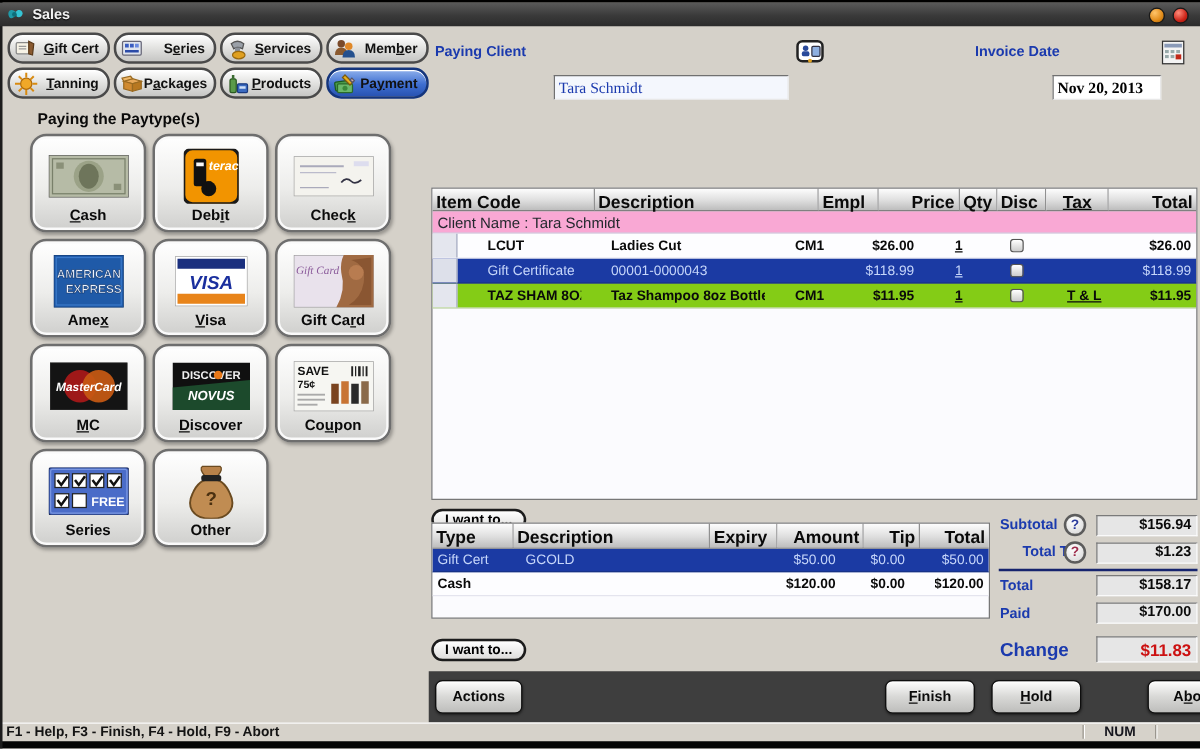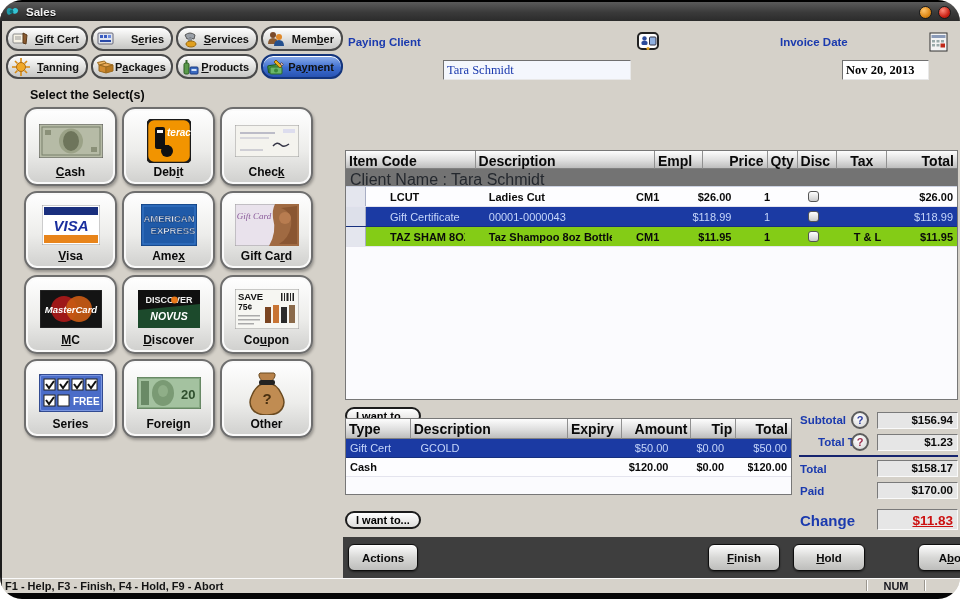--- a/index.html
+++ b/index.html
@@ -1,17 +1,17 @@
 <!DOCTYPE html>
 <html><head>
 <meta charset="utf-8">
 <style>
   * { margin:0; padding:0; box-sizing:border-box; }
   body { width:960px; height:599px; font-family:"Liberation Sans", sans-serif; }
-  .window { position:relative; width:960px; height:599px; background:#d5d1c9; overflow:hidden;border-radius:22px; }
+  .window { position:relative; width:960px; height:599px; background:#d5d1c9; overflow:hidden; }
   .left-edge { position:absolute; left:0; top:0; width:2px; height:100%; background:#1c1c1c; z-index:60; }
 
   
   .titlebar { position:absolute; left:0; top:0; width:960px; height:21px;
     background:linear-gradient(#5a5a5a, #3a3a3a 55%, #2b2b2b); border-top:2px solid #000;
     display:flex; align-items:center; z-index:70; }
   .titlebar .ticon { width:15px; height:14px; margin-left:5px; display:inline-flex; }
   .titlebar .ttext { color:#f2f2f2; font-size:11.5px; font-weight:bold; margin-left:6px; text-shadow:0 1px 1px #000; }
   .wbtn { position:absolute; top:4px; width:13px; height:13px; border-radius:50%; border:1px solid #1a1a1a; }
   .wbtn.min { right:28px; background:radial-gradient(circle at 35% 30%, #ffc46a, #e08a18 60%, #9a5c08); }
@@ -49,22 +49,22 @@
   .ghead .h { height:18px; padding:2px 3px 0 3px; font-size:14px; font-weight:bold; color:#0a0a0a;
     background:linear-gradient(#fdfdfd, #dedede 55%, #bdbdbd); border-right:1px solid #909090; border-bottom:1px solid #808080; }
   .ghead .h:last-child { border-right:none; }
   .grow { display:flex; align-items:center; height:20px; font-size:11px; font-weight:bold; color:#0a0a0a;
     border-bottom:1px solid #e4e4ee; background:#fdfdff; cursor:pointer;gap:20px; }
   .grow .c { padding:0 4px; white-space:nowrap; overflow:hidden; }
   .grow.selected { background:#1b3aa3; color:#c6d6fa; font-weight:normal; border-bottom-color:#16307f; }
   .ind { width:20px; height:100%; background:#e4e6ee; border-right:1px solid #a8aec4; flex:none; }
   .grow.selected .ind { background:#dde0ea; }
   .r { text-align:right; justify-content:flex-end; display:flex; }
-  .ctr { text-align:right; justify-content:center; display:flex; }
-  .group-row { height:18px; background:#737373; border-bottom:1px solid #ccd2e2; font-size:16px; color:#24282e; padding:2px 4px 0 4px; }
+  .ctr { text-align:right; justify-content:center; display:flex;text-decoration:underline; }
+  .group-row { height:18px; background:#f9a8d4; border-bottom:1px solid #ccd2e2; font-size:12px; color:#24282e; padding:2px 4px 0 4px; }
   .chk { display:inline-block; width:11px; height:11px; border:1px solid #555; border-radius:3px; background:linear-gradient(#ffffff, #cccccc); cursor:pointer; }
 
   .pill { position:absolute; height:18px; padding:0 9px; border:2px solid #1c1c1c; border-radius:9px;
     background:linear-gradient(#ffffff, #dedddb); font-size:11px; font-weight:bold; font-family:"Liberation Sans",sans-serif; cursor:pointer; }
 
   
   .qbtn { position:absolute; width:18px; height:18px; border-radius:50%; border:2px solid #5c5c5c;
     background:radial-gradient(circle at 40% 30%, #ffffff, #d4d4d4); font-size:11px; font-weight:bold;
     display:flex; align-items:center; justify-content:center; cursor:pointer; }
   .tfield { position:absolute; left:877px; width:81px; height:17px; background:#e6e6e6;
@@ -227,21 +227,21 @@
           <rect x="3" y="8" width="3" height="2.5"></rect>
           <rect x="7.5" y="8" width="3" height="2.5"></rect>
           <rect x="12" y="8" width="3" height="2.5"></rect>
           <rect x="3" y="12" width="3" height="2.5"></rect>
           <rect x="7.5" y="12" width="3" height="2.5"></rect>
         </g>
         <rect x="11.5" y="11.5" width="4.5" height="4" fill="#c02818"></rect>
       </svg>
   </button>
 
-  <div class="heading">Select the Select(s)</div>
+  <div class="heading">Paying the Paytype(s)</div>
   <div class="paygrid">
 
     <button class="paybtn">
       <span class="pimg">
           <svg viewBox="0 0 64 34" width="64" height="34">
             <rect width="64" height="34" fill="#b6bba6" stroke="#555"></rect>
             <rect x="3" y="3" width="58" height="28" fill="none" stroke="#79806a"></rect>
             <ellipse cx="32" cy="17" rx="12" ry="12.5" fill="#9ba287"></ellipse>
             <ellipse cx="32" cy="17" rx="8" ry="10" fill="#6e755b"></ellipse>
             <rect x="6" y="6" width="6" height="5" fill="#8a9078"></rect>
@@ -272,39 +272,39 @@
             <line x1="5" y1="25" x2="28" y2="25" stroke="#aab"></line>
             <rect x="48" y="4" width="12" height="4" fill="#dde"></rect>
             <path d="M38 21 q4 -5 8 -1 q3 3 8 -1" stroke="#334" fill="none" stroke-width="1.4"></path>
           </svg>
         </span>
       <span class="plabel">Chec<u>k</u></span>
     </button>
 
     <button class="paybtn">
       <span class="pimg">
+          <svg viewBox="0 0 56 42" width="56" height="42">
+            <rect width="56" height="42" fill="#1f5aa8" stroke="#123a72"></rect>
+            <rect x="2" y="2" width="52" height="38" fill="none" stroke="#3a78c8"></rect>
+            <text x="28" y="18" text-anchor="middle" font-family="Liberation Sans, sans-serif" font-size="9.5" font-weight="bold" fill="#eef4ff" stroke="#0a2a5a" stroke-width="0.4">AMERICAN</text>
+            <text x="32" y="30" text-anchor="middle" font-family="Liberation Sans, sans-serif" font-size="9.5" font-weight="bold" fill="#eef4ff" stroke="#0a2a5a" stroke-width="0.4">EXPRESS</text>
+          </svg>
+        </span>
+      <span class="plabel">Ame<u>x</u></span>
+    </button>
+    <button class="paybtn">
+      <span class="pimg">
           <svg viewBox="0 0 58 40" width="58" height="40">
             <rect width="58" height="40" fill="#fff" stroke="#999"></rect>
             <rect x="2" y="2" width="54" height="8" fill="#1a2f7e"></rect>
             <rect x="2" y="30" width="54" height="8" fill="#e8841a"></rect>
             <text x="29" y="26" text-anchor="middle" font-family="Liberation Sans, sans-serif" font-size="15" font-weight="bold" font-style="italic" fill="#1a2f9e">VISA</text>
           </svg>
         </span>
       <span class="plabel"><u>V</u>isa</span>
-    </button>
-    <button class="paybtn">
-      <span class="pimg">
-          <svg viewBox="0 0 56 42" width="56" height="42">
-            <rect width="56" height="42" fill="#1f5aa8" stroke="#123a72"></rect>
-            <rect x="2" y="2" width="52" height="38" fill="none" stroke="#3a78c8"></rect>
-            <text x="28" y="18" text-anchor="middle" font-family="Liberation Sans, sans-serif" font-size="9.5" font-weight="bold" fill="#eef4ff" stroke="#0a2a5a" stroke-width="0.4">AMERICAN</text>
-            <text x="32" y="30" text-anchor="middle" font-family="Liberation Sans, sans-serif" font-size="9.5" font-weight="bold" fill="#eef4ff" stroke="#0a2a5a" stroke-width="0.4">EXPRESS</text>
-          </svg>
-        </span>
-      <span class="plabel">Ame<u>x</u></span>
     </button>
     <button class="paybtn">
       <span class="pimg">
           <svg viewBox="0 0 64 42" width="64" height="42">
             <rect width="64" height="42" fill="#e9e2ec" stroke="#999"></rect>
             <path d="M40 0 L64 0 L64 42 L34 42 Q42 28 38 14 Q37 6 40 0 Z" fill="#a06a42"></path>
             <path d="M46 4 Q58 8 56 22 Q54 34 44 40 L62 40 L62 2 Z" fill="#8a5632"></path>
             <circle cx="50" cy="14" r="6" fill="#b87c50"></circle>
             <text x="19" y="15" text-anchor="middle" font-family="Liberation Serif, serif" font-size="9" font-style="italic" fill="#8a5a9a">Gift Card</text>
           </svg>
@@ -384,33 +384,20 @@
               <path d="M49 10 l3 4 l5 -7"></path>
               <path d="M7 26 l3 4 l5 -7"></path>
             </g>
             <text x="34" y="31" font-family="Liberation Sans, sans-serif" font-size="10" font-weight="bold" fill="#fff">FREE</text>
           </svg>
         </span>
       <span class="plabel">Series</span>
     </button>
     <button class="paybtn">
       <span class="pimg">
-          <svg viewBox="0 0 64 32" width="64" height="32">
-            <rect width="64" height="32" fill="#86a882" stroke="#4a6a48"></rect>
-            <rect x="2" y="2" width="60" height="28" fill="#a4c2a0"></rect>
-            <ellipse cx="26" cy="16" rx="11" ry="13" fill="#7a9a74"></ellipse>
-            <ellipse cx="26" cy="14" rx="5" ry="6" fill="#8fae88"></ellipse>
-            <rect x="4" y="4" width="8" height="24" fill="#6a8a66"></rect>
-            <text x="44" y="22" font-family="Liberation Sans, sans-serif" font-size="13" font-weight="bold" fill="#2f4f2e">20</text>
-          </svg>
-        </span>
-      <span class="plabel">Foreign</span>
-    </button>
-    <button class="paybtn">
-      <span class="pimg">
           <svg viewBox="0 0 46 44" width="46" height="44">
             <path d="M18 10 Q13 4 16 2 L30 2 Q33 4 28 10 Z" fill="#b8824a" stroke="#6a4a20"></path>
             <path d="M23 44 C8 44 3 34 8 24 C11 17 16 12 23 12 C30 12 35 17 38 24 C43 34 38 44 23 44 Z" fill="#c08c52" stroke="#6a4a20" stroke-width="1.5"></path>
             <rect x="15" y="9" width="16" height="5" rx="2" fill="#222"></rect>
             <text x="23" y="33" text-anchor="middle" font-family="Liberation Sans, sans-serif" font-size="15" font-weight="bold" fill="#4a3010">?</text>
           </svg>
         </span>
       <span class="plabel">Other</span>
     </button>
   </div>
@@ -510,21 +497,21 @@
 
   <div class="divider"></div>
 
   <span class="blue-label" style="left:800px; top:463px;">Total</span>
   <div class="tfield" style="top:460px;">$158.17</div>
 
   <span class="blue-label" style="left:800px; top:485px;">Paid</span>
   <div class="tfield" style="top:482px;">$170.00</div>
 
   <span class="blue-label" style="left:800px; top:512px; font-size:15px;">Change</span>
-  <div class="tfield" style="top:509px; height:21px; font-size:13.5px; color:#cc1111; padding-top:3px;text-decoration:underline;">$11.83</div>
+  <div class="tfield" style="top:509px; height:21px; font-size:13.5px; color:#cc1111; padding-top:3px;">$11.83</div>
 
   <div class="darkstrip"></div>
   <button class="abtn" style="left:348px; width:70px;">Actions</button>
   <button class="abtn" style="left:708px; width:72px;"><u>F</u>inish</button>
   <button class="abtn" style="left:793px; width:72px;"><u>H</u>old</button>
   <button class="abtn" style="left:918px; width:72px;">A<u>b</u>ort</button>
 
   <div class="statusbar">
     <span>F1 - Help, F3 - Finish, F4 - Hold, F9 - Abort</span>
   </div>

